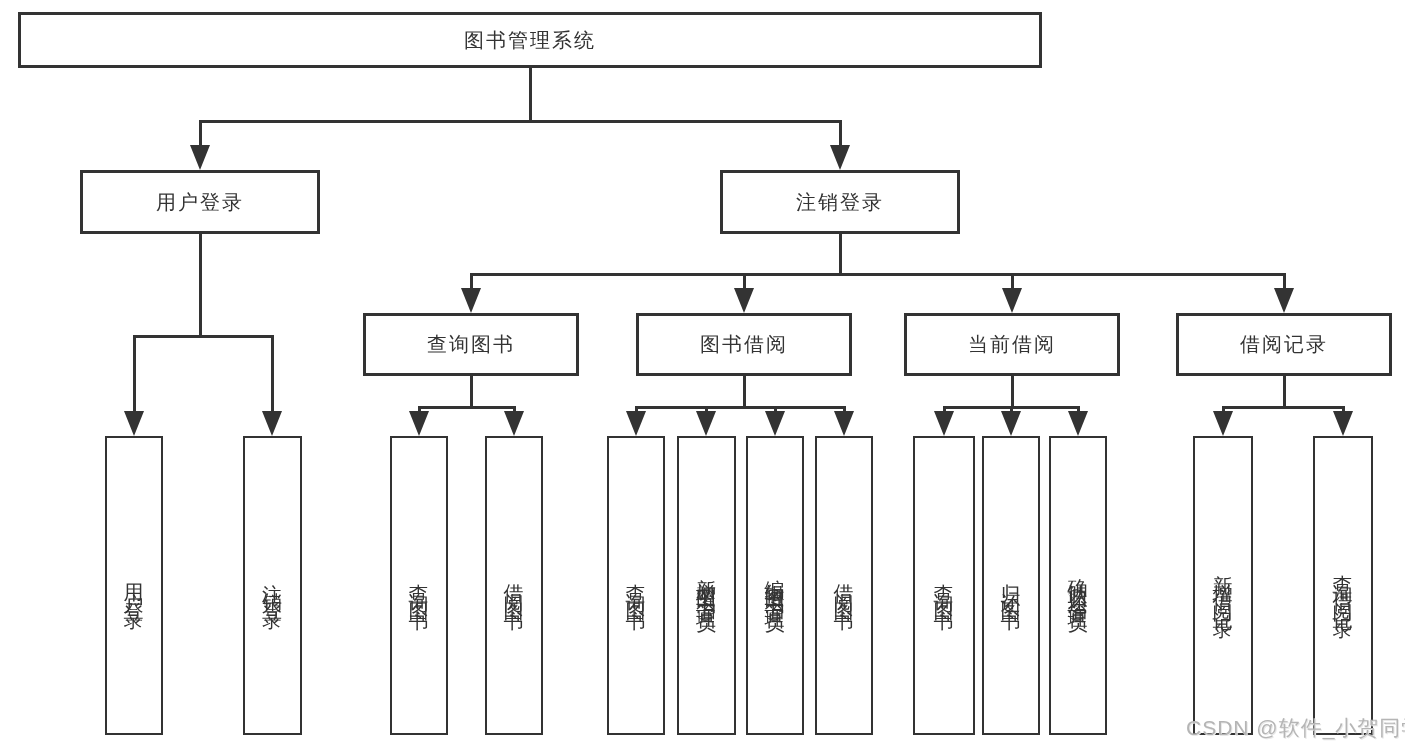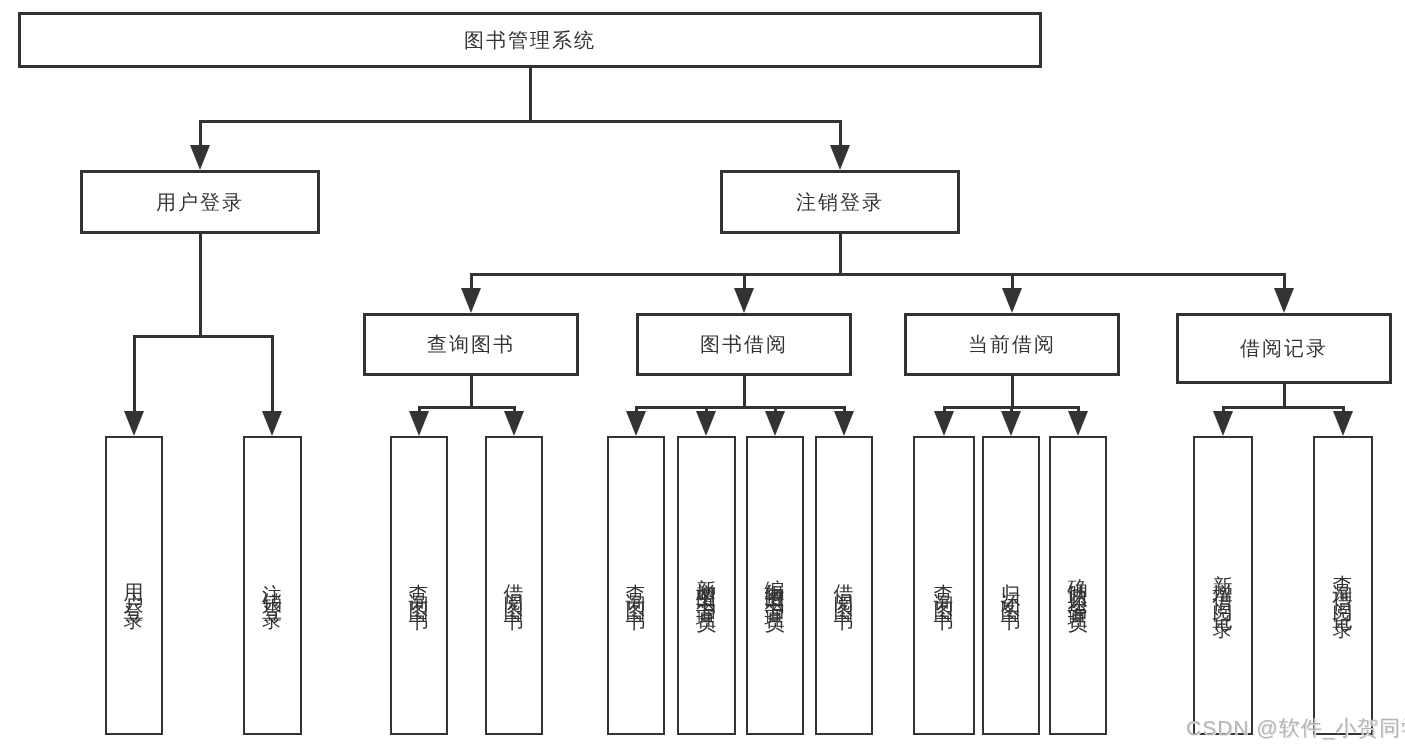--- a/index.html
+++ b/index.html
@@ -85,21 +85,21 @@
 
   <div class="node node-h" style="left:363px; top:313px; width:216px; height:63px;">
     <span>查询图书</span>
   </div>
   <div class="node node-h" style="left:636px; top:313px; width:216px; height:63px;">
     <span>图书借阅</span>
   </div>
   <div class="node node-h" style="left:904px; top:313px; width:216px; height:63px;">
     <span>当前借阅</span>
   </div>
-  <div class="node node-h" style="left:1176px; top:313px; width:216px; height:71px;font-family:Liberation Serif, serif;">
+  <div class="node node-h" style="left:1176px; top:313px; width:216px; height:63px;font-family:Liberation Serif, serif;">
     <span>借阅记录</span>
   </div>
 
   <div class="node node-v" style="left:105px; top:436px; width:58px; height:299px;">
     <span class="vtext">用户登录</span>
   </div>
   <div class="node node-v" style="left:243px; top:436px; width:59px; height:299px;">
     <span class="vtext">注销登录</span>
   </div>
 

